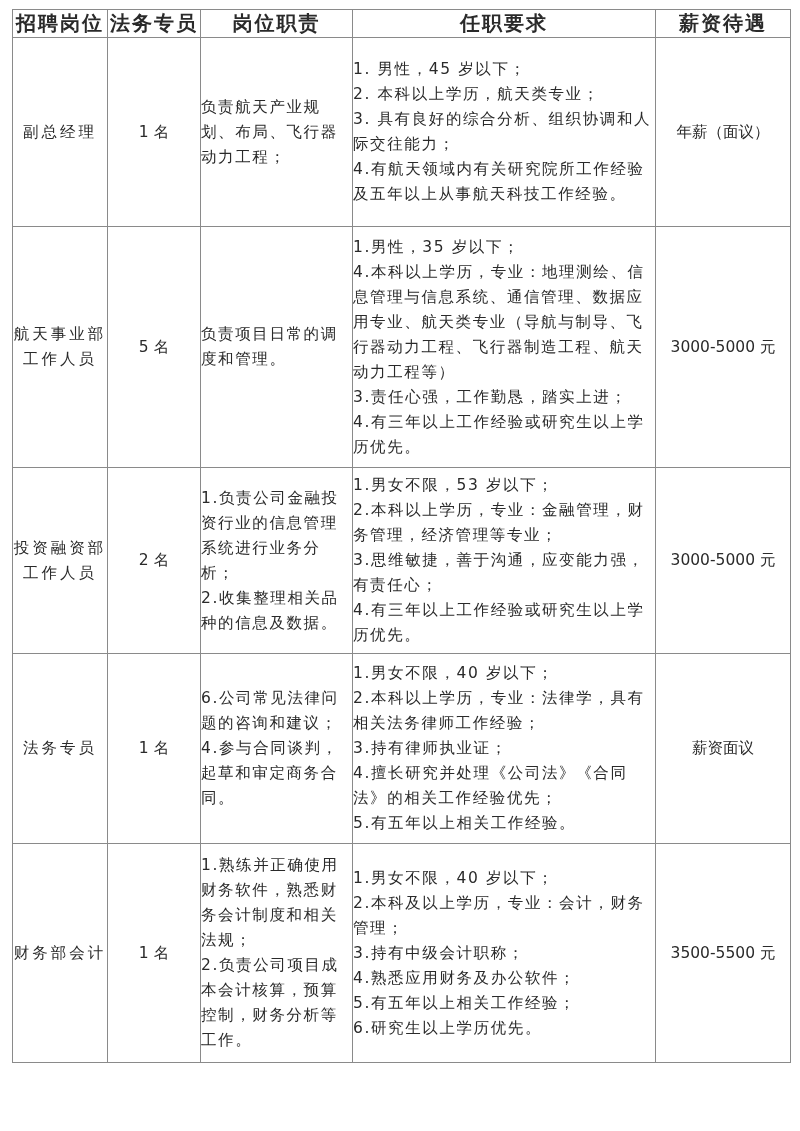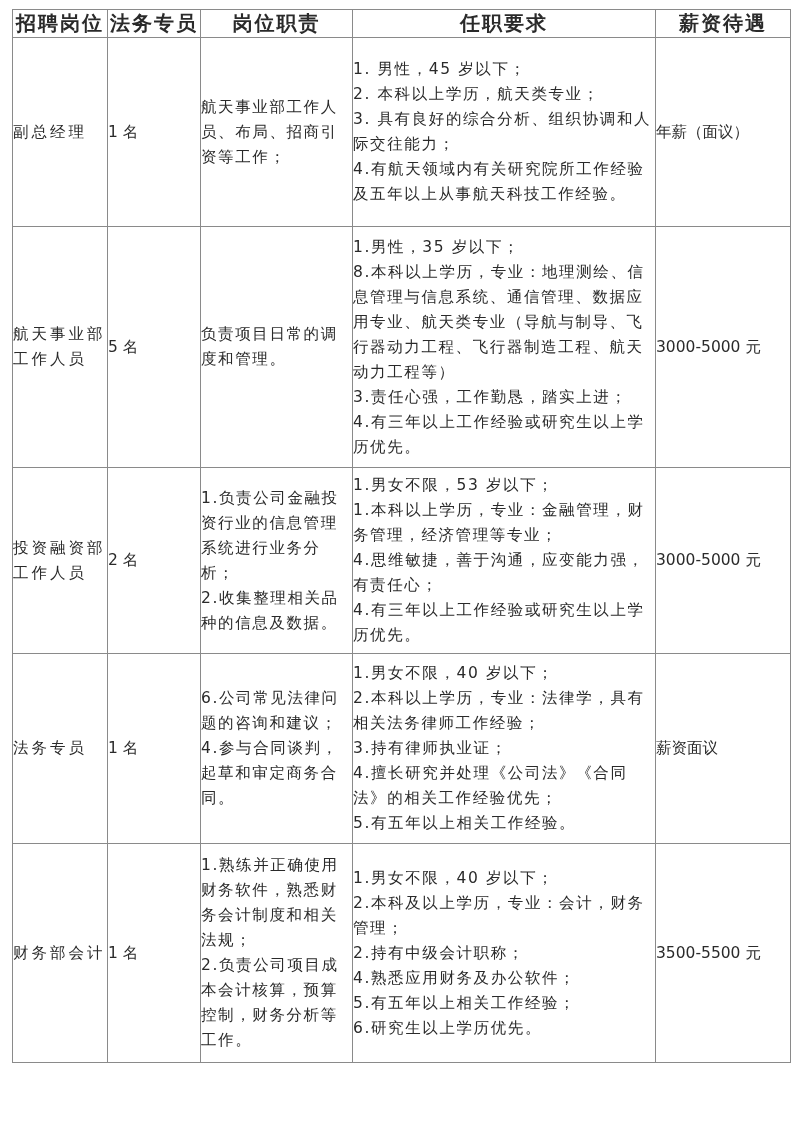--- a/index.html
+++ b/index.html
@@ -3,21 +3,21 @@
 <meta charset="utf-8">
 <style>
   html, body { margin: 0; padding: 0; background: #ffffff; }
   body { width: 800px; height: 1131px; position: relative; overflow: hidden;
          font-family: "DejaVu Sans", "Liberation Sans", sans-serif; color: #2a2a2a; }
   table.recruit { position: absolute; left: 12px; top: 9px; border-collapse: collapse;
                   table-layout: fixed; width: 778px; }
   table.recruit td, table.recruit th { border: 1.5px solid #8a8a8a; padding: 0; vertical-align: middle; }
   th { font-weight: bold; font-size: 20px; letter-spacing: 2px; height: 26px; text-align: center; }
   td { font-size: 15.5px; line-height: 25px; }
-  .c { text-align: left; }
+  .c { text-align: center; }
   .pos { letter-spacing: 3px; padding: 0 6px; }
   .duty, .req { text-align: left; padding: 0 4px 0 5px; letter-spacing: 1.6px; }
   .duty div, .req div { white-space: normal; }
   .req { padding-left: 4px; }
 </style>
 </head>
 <body>
 
 <table class="recruit">
   <colgroup>
@@ -35,57 +35,57 @@
       <th>任职要求</th>
       <th>薪资待遇</th>
     </tr>
   </thead>
   <tbody>
 
     <tr style="height:189px">
       <td class="c pos">副总经理</td>
       <td class="c">1 名</td>
       <td class="duty">
-        <div>航天事业部工作人员、布局、招商引资等工作；</div>
+        <div>负责航天产业规划、布局、飞行器动力工程；</div>
       </td>
       <td class="req">
         <div>1. 男性，45 岁以下；</div>
         <div>2. 本科以上学历，航天类专业；</div>
         <div>3. 具有良好的综合分析、组织协调和人际交往能力；</div>
         <div>4.有航天领域内有关研究院所工作经验及五年以上从事航天科技工作经验。</div>
       </td>
       <td class="c">年薪（面议）</td>
     </tr>
 
     <tr style="height:241px">
       <td class="c pos">航天事业部工作人员</td>
       <td class="c">5 名</td>
       <td class="duty">
         <div>负责项目日常的调度和管理。</div>
       </td>
       <td class="req">
         <div>1.男性，35 岁以下；</div>
-        <div>8.本科以上学历，专业：地理测绘、信息管理与信息系统、通信管理、数据应用专业、航天类专业（导航与制导、飞行器动力工程、飞行器制造工程、航天动力工程等）</div>
+        <div>4.本科以上学历，专业：地理测绘、信息管理与信息系统、通信管理、数据应用专业、航天类专业（导航与制导、飞行器动力工程、飞行器制造工程、航天动力工程等）</div>
         <div>3.责任心强，工作勤恳，踏实上进；</div>
         <div>4.有三年以上工作经验或研究生以上学历优先。</div>
       </td>
       <td class="c">3000-5000 元</td>
     </tr>
 
     <tr style="height:186px">
       <td class="c pos">投资融资部工作人员</td>
       <td class="c">2 名</td>
       <td class="duty">
         <div>1.负责公司金融投资行业的信息管理系统进行业务分析；</div>
         <div>2.收集整理相关品种的信息及数据。</div>
       </td>
       <td class="req">
         <div>1.男女不限，53 岁以下；</div>
-        <div>1.本科以上学历，专业：金融管理，财务管理，经济管理等专业；</div>
-        <div>4.思维敏捷，善于沟通，应变能力强，有责任心；</div>
+        <div>2.本科以上学历，专业：金融管理，财务管理，经济管理等专业；</div>
+        <div>3.思维敏捷，善于沟通，应变能力强，有责任心；</div>
         <div>4.有三年以上工作经验或研究生以上学历优先。</div>
       </td>
       <td class="c">3000-5000 元</td>
     </tr>
 
     <tr style="height:190px">
       <td class="c pos">法务专员</td>
       <td class="c">1 名</td>
       <td class="duty">
         <div>6.公司常见法律问题的咨询和建议；</div>
@@ -104,21 +104,21 @@
     <tr style="height:219px">
       <td class="c pos">财务部会计</td>
       <td class="c">1 名</td>
       <td class="duty">
         <div>1.熟练并正确使用财务软件，熟悉财务会计制度和相关法规；</div>
         <div>2.负责公司项目成本会计核算，预算控制，财务分析等工作。</div>
       </td>
       <td class="req">
         <div>1.男女不限，40 岁以下；</div>
         <div>2.本科及以上学历，专业：会计，财务管理；</div>
-        <div>2.持有中级会计职称；</div>
+        <div>3.持有中级会计职称；</div>
         <div>4.熟悉应用财务及办公软件；</div>
         <div>5.有五年以上相关工作经验；</div>
         <div>6.研究生以上学历优先。</div>
       </td>
       <td class="c">3500-5500 元</td>
     </tr>
   </tbody>
 </table>
 
 </body></html>

